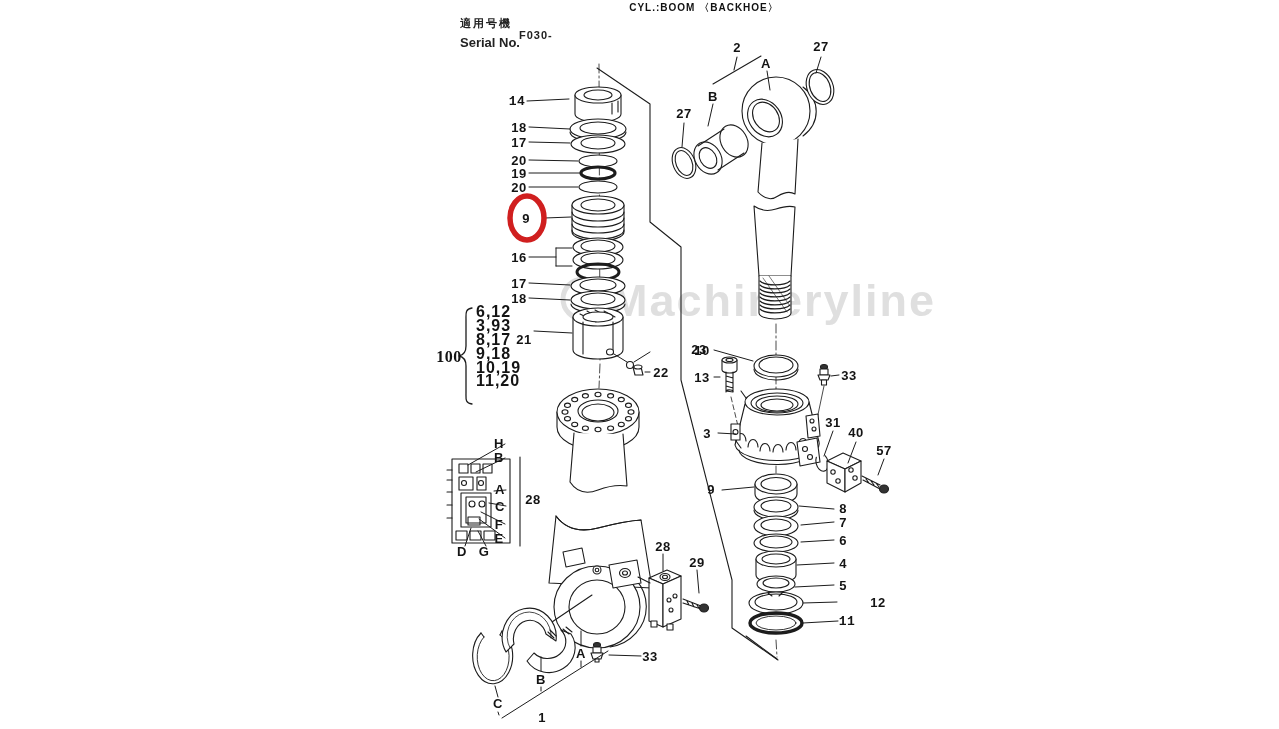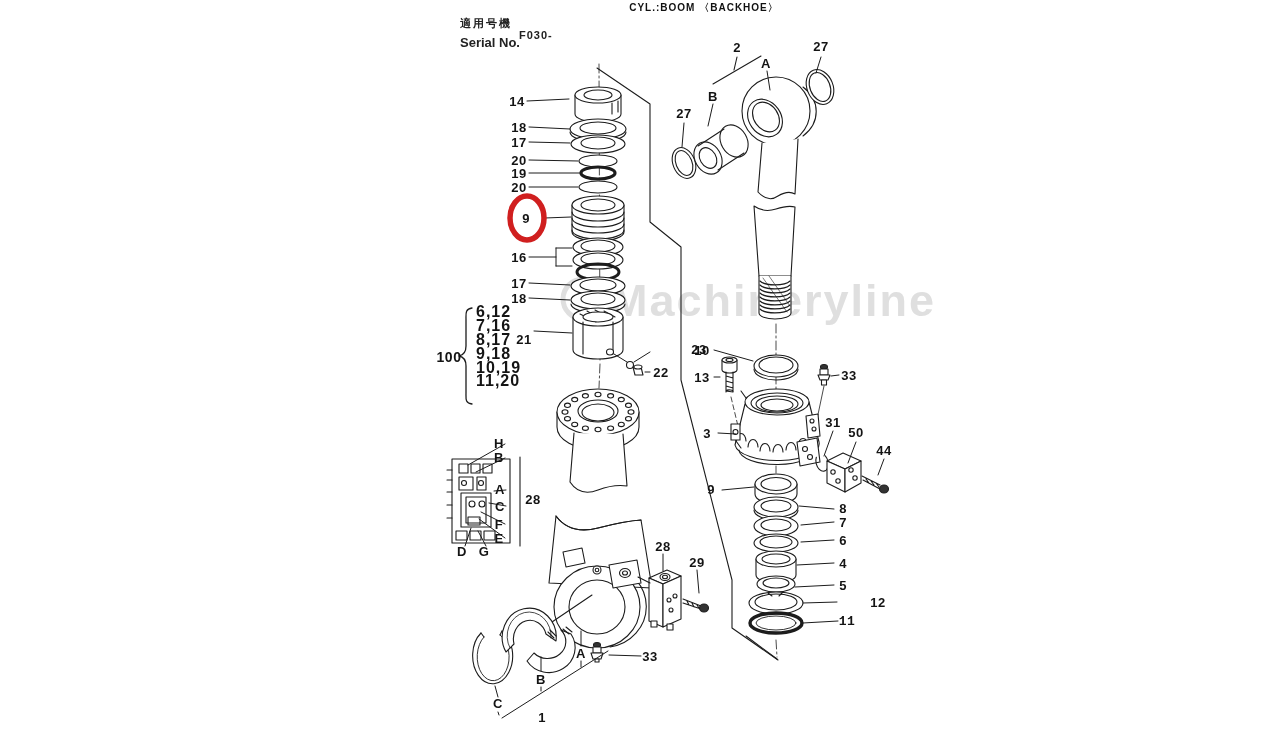--- a/index.html
+++ b/index.html
@@ -1,21 +1,21 @@
 <!DOCTYPE html>
 <html><head>
 <meta charset="utf-8">
 <style>
   html,body{margin:0;padding:0;background:#fff;}
   #stage{position:relative;width:1279px;height:729px;background:#ffffff;overflow:hidden;
          font-family:"Liberation Sans",sans-serif;}
   #artwork{position:absolute;left:0;top:0;}
   .lbl{position:absolute;transform:translate(-50%,-50%);font-weight:bold;font-size:13px;
        color:#141414;white-space:nowrap;letter-spacing:0.5px;}
-  .lbl.small{font-size:14px;}
+  .lbl.small{font-size:16px;font-family:Liberation Serif, serif;}
   #title{position:absolute;left:588px;top:1px;width:232px;text-align:center;font-weight:bold;
          font-size:10px;color:#111;letter-spacing:1px;}
   #serial-jp{position:absolute;left:460px;top:16px;font-weight:bold;font-size:11px;color:#222;letter-spacing:2px;}
   #serial-en{position:absolute;left:460px;top:35px;font-weight:bold;font-size:13px;color:#222;}
   #serial-val{position:absolute;left:519px;top:29px;font-weight:bold;font-size:11px;color:#222;letter-spacing:1px;}
   #ref-list{position:absolute;left:476px;top:303px;}
   #ref-list span{display:block;height:13.9px;font-weight:bold;font-size:16px;color:#141414;letter-spacing:1px;}
 </style>
 </head>
 <body>
@@ -356,28 +356,28 @@
     </g>
   </svg>
 
   <div id="title">CYL.:BOOM 〈BACKHOE〉</div>
   <div id="serial-jp">適用号機</div>
   <div id="serial-en">Serial No.</div>
   <div id="serial-val">F030-</div>
 
   <div id="ref-list">
       <span>6,12</span>
-      <span>7,16</span>
+      <span>3,93</span>
       <span>8,17</span>
       <span>9,18</span>
       <span>10,19</span>
       <span>11,20</span>
     </div>
   <div id="labels-layer">
-      <span class="lbl" style="left: 517px; top: 101px;">14</span>
+      <span class="lbl" style="left: 517px; top: 101px; font-family: Liberation Mono, monospace;">14</span>
       <span class="lbl" style="left: 519px; top: 127px;">18</span>
       <span class="lbl" style="left: 519px; top: 142px;">17</span>
       <span class="lbl" style="left: 519px; top: 160px;">20</span>
       <span class="lbl" style="left: 519px; top: 173px;">19</span>
       <span class="lbl" style="left: 519px; top: 187px;">20</span>
       <span class="lbl" style="left: 526px; top: 218px;">9</span>
       <span class="lbl" style="left: 519px; top: 257px;">16</span>
       <span class="lbl" style="left: 519px; top: 283px;">17</span>
       <span class="lbl" style="left: 519px; top: 298px;">18</span>
       <span class="lbl" style="left: 524px; top: 331px; margin-top: 8px;">21</span>
@@ -386,22 +386,22 @@
       <span class="lbl" style="left: 737px; top: 47px;">2</span>
       <span class="lbl" style="left: 766px; top: 63px;">A</span>
       <span class="lbl" style="left: 713px; top: 96px;">B</span>
       <span class="lbl" style="left: 821px; top: 46px;">27</span>
       <span class="lbl" style="left: 684px; top: 113px;">27</span>
       <span class="lbl" style="left: 702px; top: 350px;">10</span>
       <span class="lbl" style="left: 702px; top: 377px;">13</span>
       <span class="lbl" style="left: 849px; top: 375px;">33</span>
       <span class="lbl" style="left: 707px; top: 433px;">3</span>
       <span class="lbl" style="left: 833px; top: 422px;">31</span>
-      <span class="lbl" style="left: 856px; top: 432px;">50</span>
-      <span class="lbl" style="left: 884px; top: 450px;">44</span>
+      <span class="lbl" style="left: 856px; top: 432px;">40</span>
+      <span class="lbl" style="left: 884px; top: 450px;">57</span>
       <span class="lbl" style="left: 711px; top: 489px;">9</span>
       <span class="lbl" style="left: 843px; top: 508px;">8</span>
       <span class="lbl" style="left: 843px; top: 522px;">7</span>
       <span class="lbl" style="left: 843px; top: 540px;">6</span>
       <span class="lbl" style="left: 843px; top: 563px;">4</span>
       <span class="lbl" style="left: 843px; top: 585px;">5</span>
       <span class="lbl" style="left: 846px; top: 602px; margin-left: 32px;">12</span>
       <span class="lbl" style="left: 847px; top: 621px; font-family: Liberation Mono, monospace;">11</span>
       <span class="lbl" style="left: 499px; top: 443px;">H</span>
       <span class="lbl" style="left: 499px; top: 457px;">B</span>

